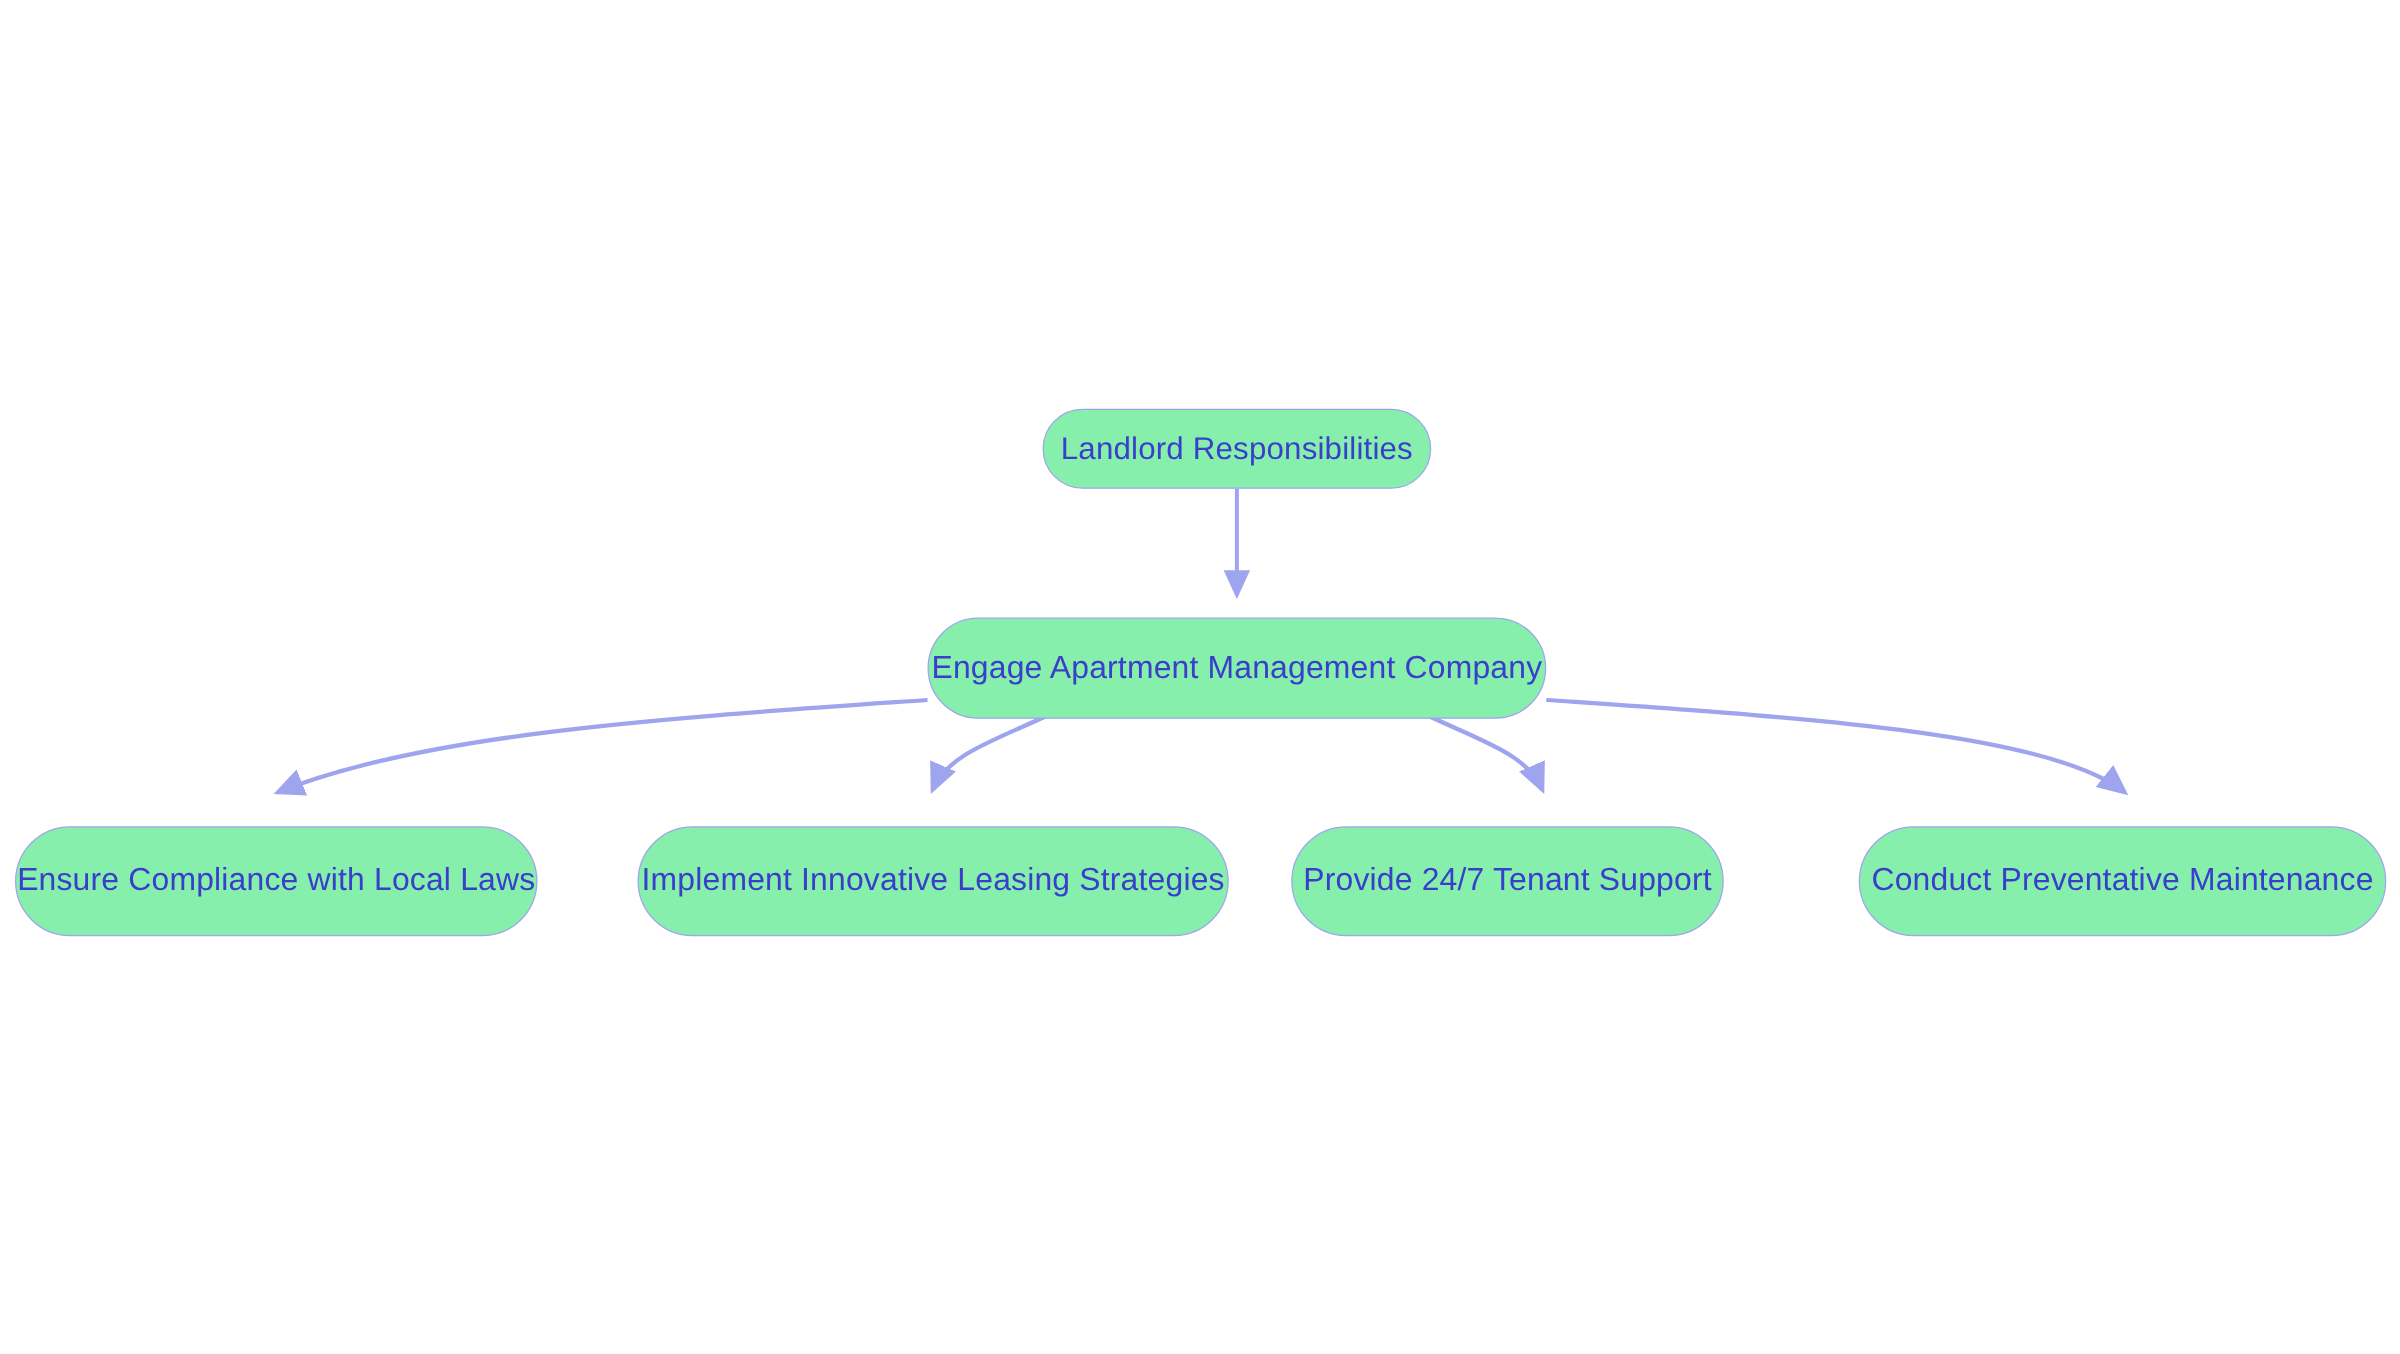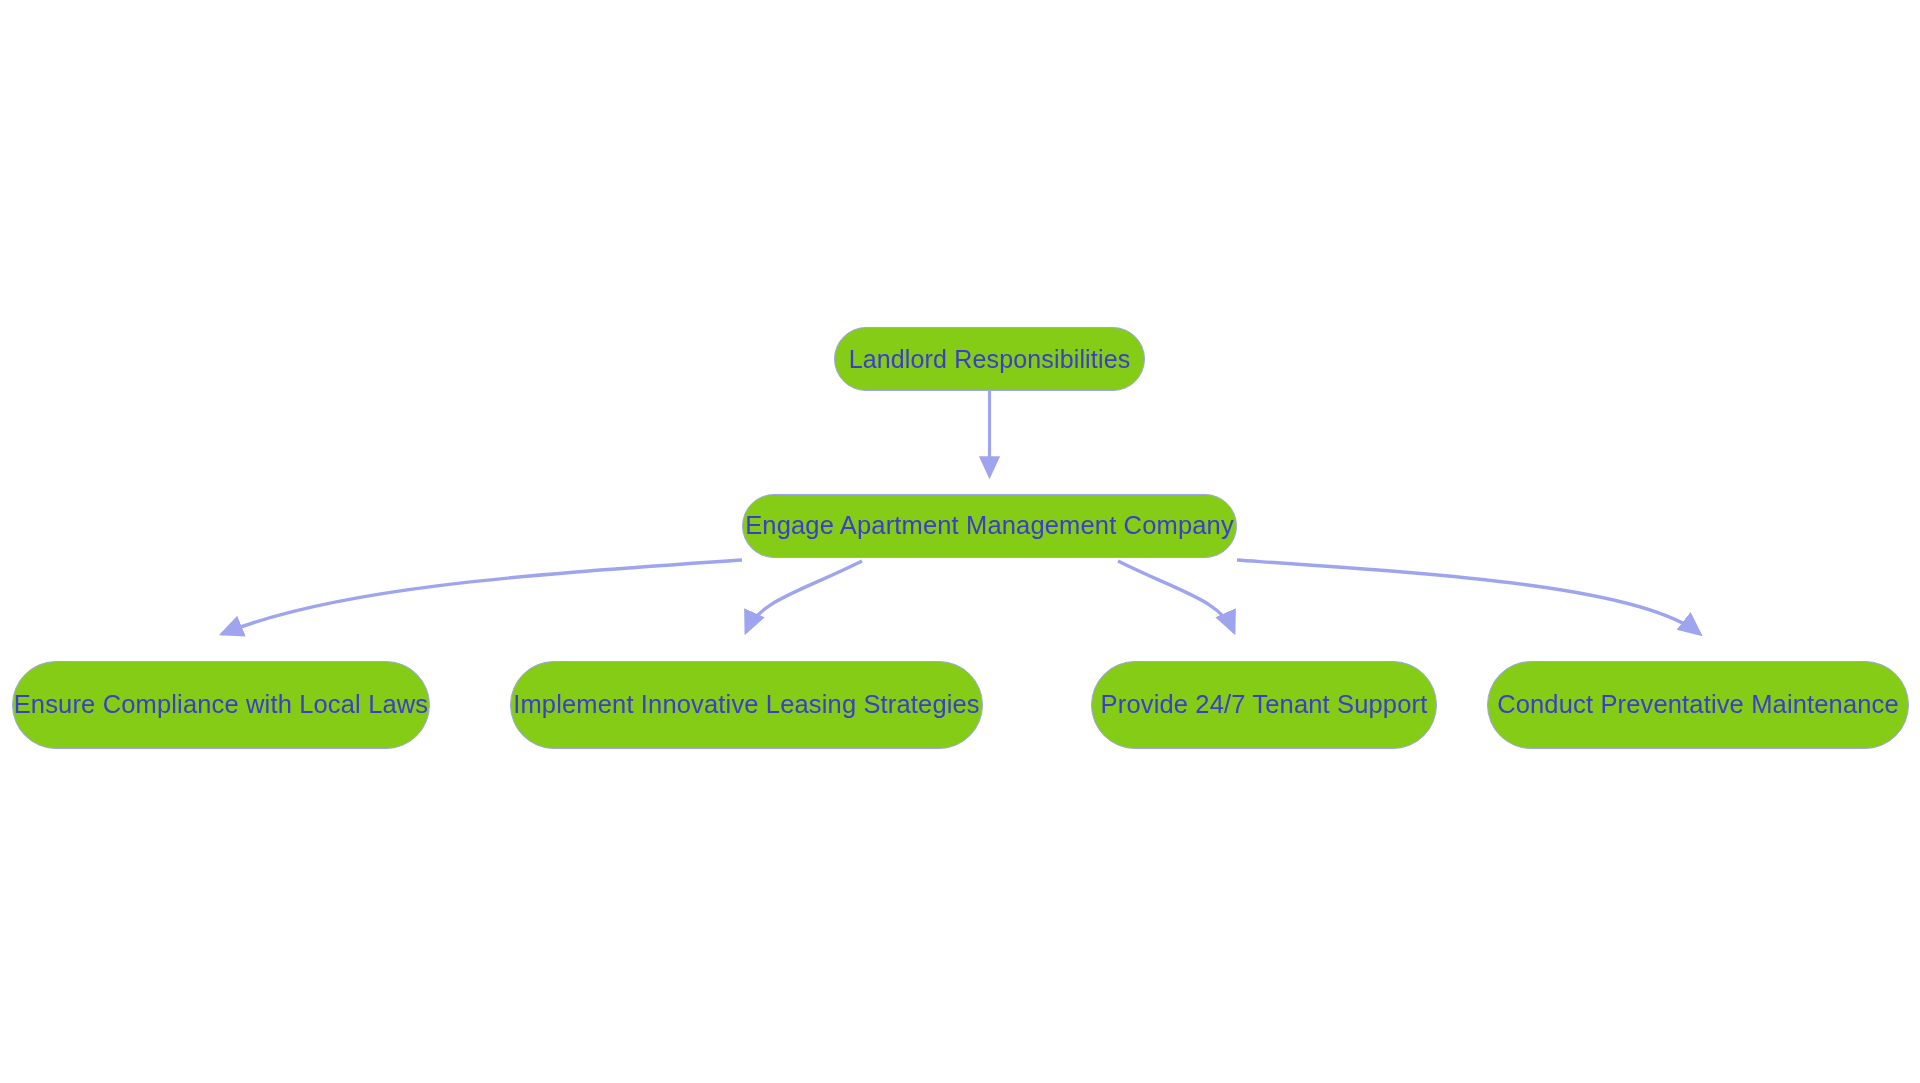--- a/index.html
+++ b/index.html
@@ -20,41 +20,41 @@
   #edge-layer {
     position: absolute;
     left: 0;
     top: 0;
     width: 1920px;
     height: 1083px;
   }
   .node {
     position: absolute;
     box-sizing: border-box;
-    background: #84cc16;
+    background: #86efac;
     border: 1.6px solid #9fa4ee;
     border-radius: 999px;
     display: flex;
     align-items: center;
     justify-content: center;
     color: #3a3ecb;
     letter-spacing: 0.15px;
     white-space: nowrap;
   }
   .node-label {
     display: block;
     line-height: 1;
   }
   
   .n-root   { left: 834px;  top: 327px; width: 311px; height: 64px;  font-size: 25px; }
-  .n-mid    { left: 742px;  top: 494px; width: 495px; height: 64px;  font-size: 25.5px; }
+  .n-mid    { left: 742px;  top: 494px; width: 495px; height: 81px;  font-size: 25.5px; }
   .n-leaf   { top: 661px; height: 88px; font-size: 25.5px; }
   .n-leaf-0 { left: 12px;   width: 418px; }
   .n-leaf-1 { left: 510px;  width: 473px; }
-  .n-leaf-2 { left: 1091px; width: 346px; }
+  .n-leaf-2 { left: 1033px; width: 346px; }
   .n-leaf-3 { left: 1487px; width: 422px; }
 </style>
 </head>
 <body>
 
 <div id="diagram-root">
 
   <svg id="edge-layer" viewBox="0 0 1920 1083" width="1920" height="1083" xmlns="http://www.w3.org/2000/svg">
     <defs>
       <marker id="arrowhead" viewBox="0 0 10 10" refX="8.6" refY="5" markerWidth="7.2" markerHeight="7.2" orient="auto-start-reverse">

